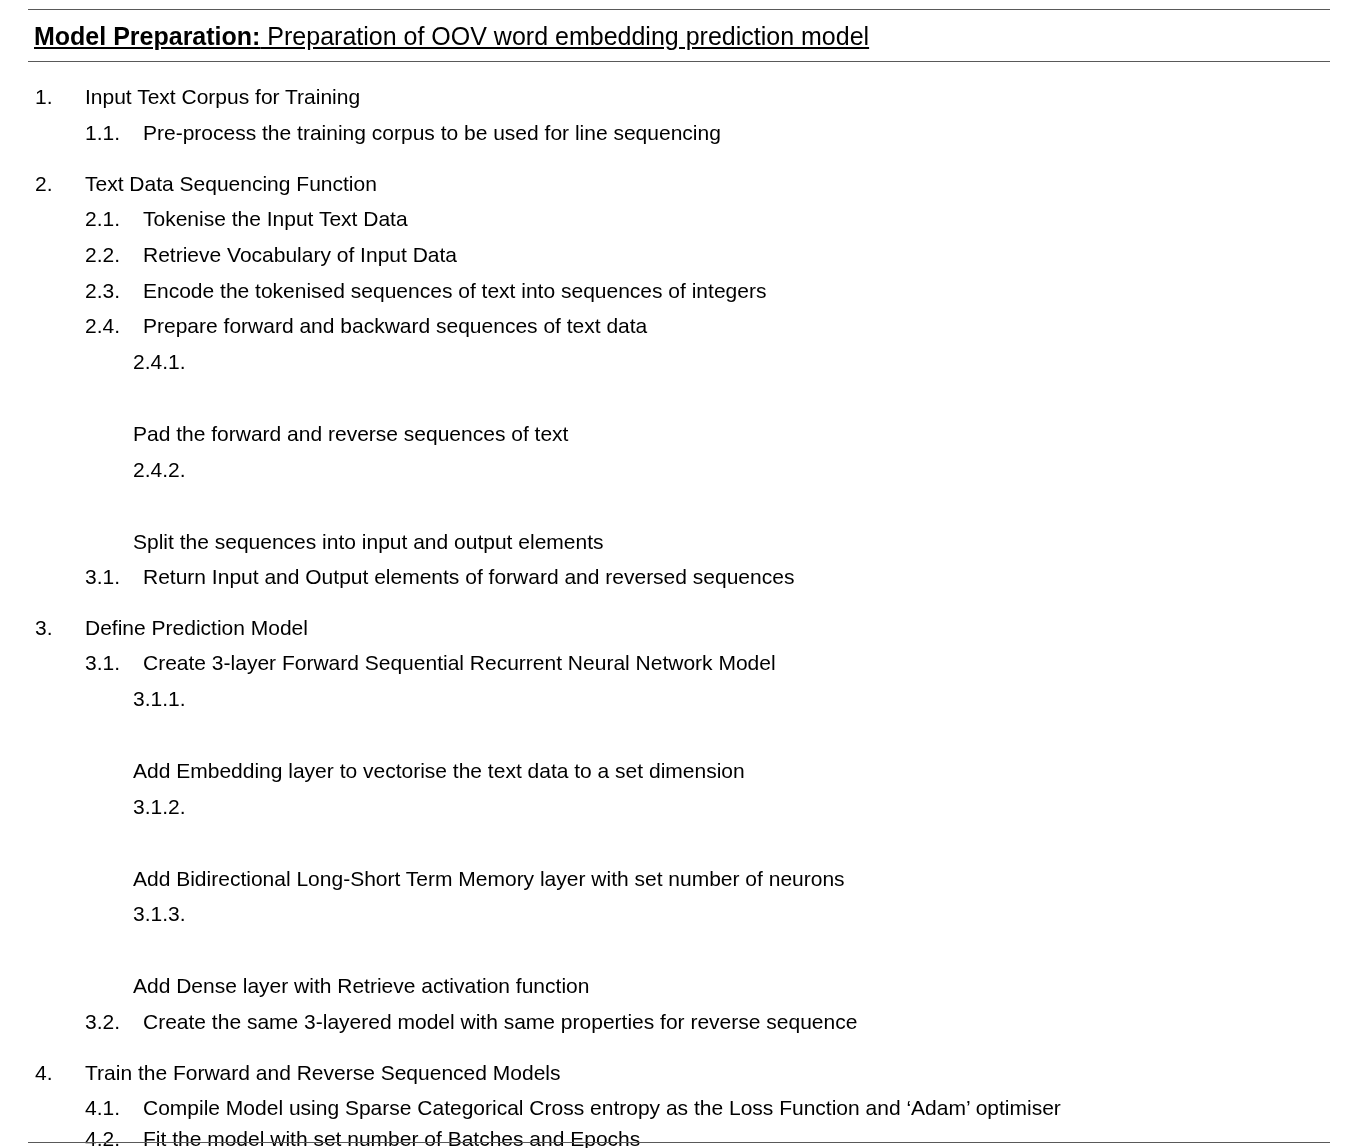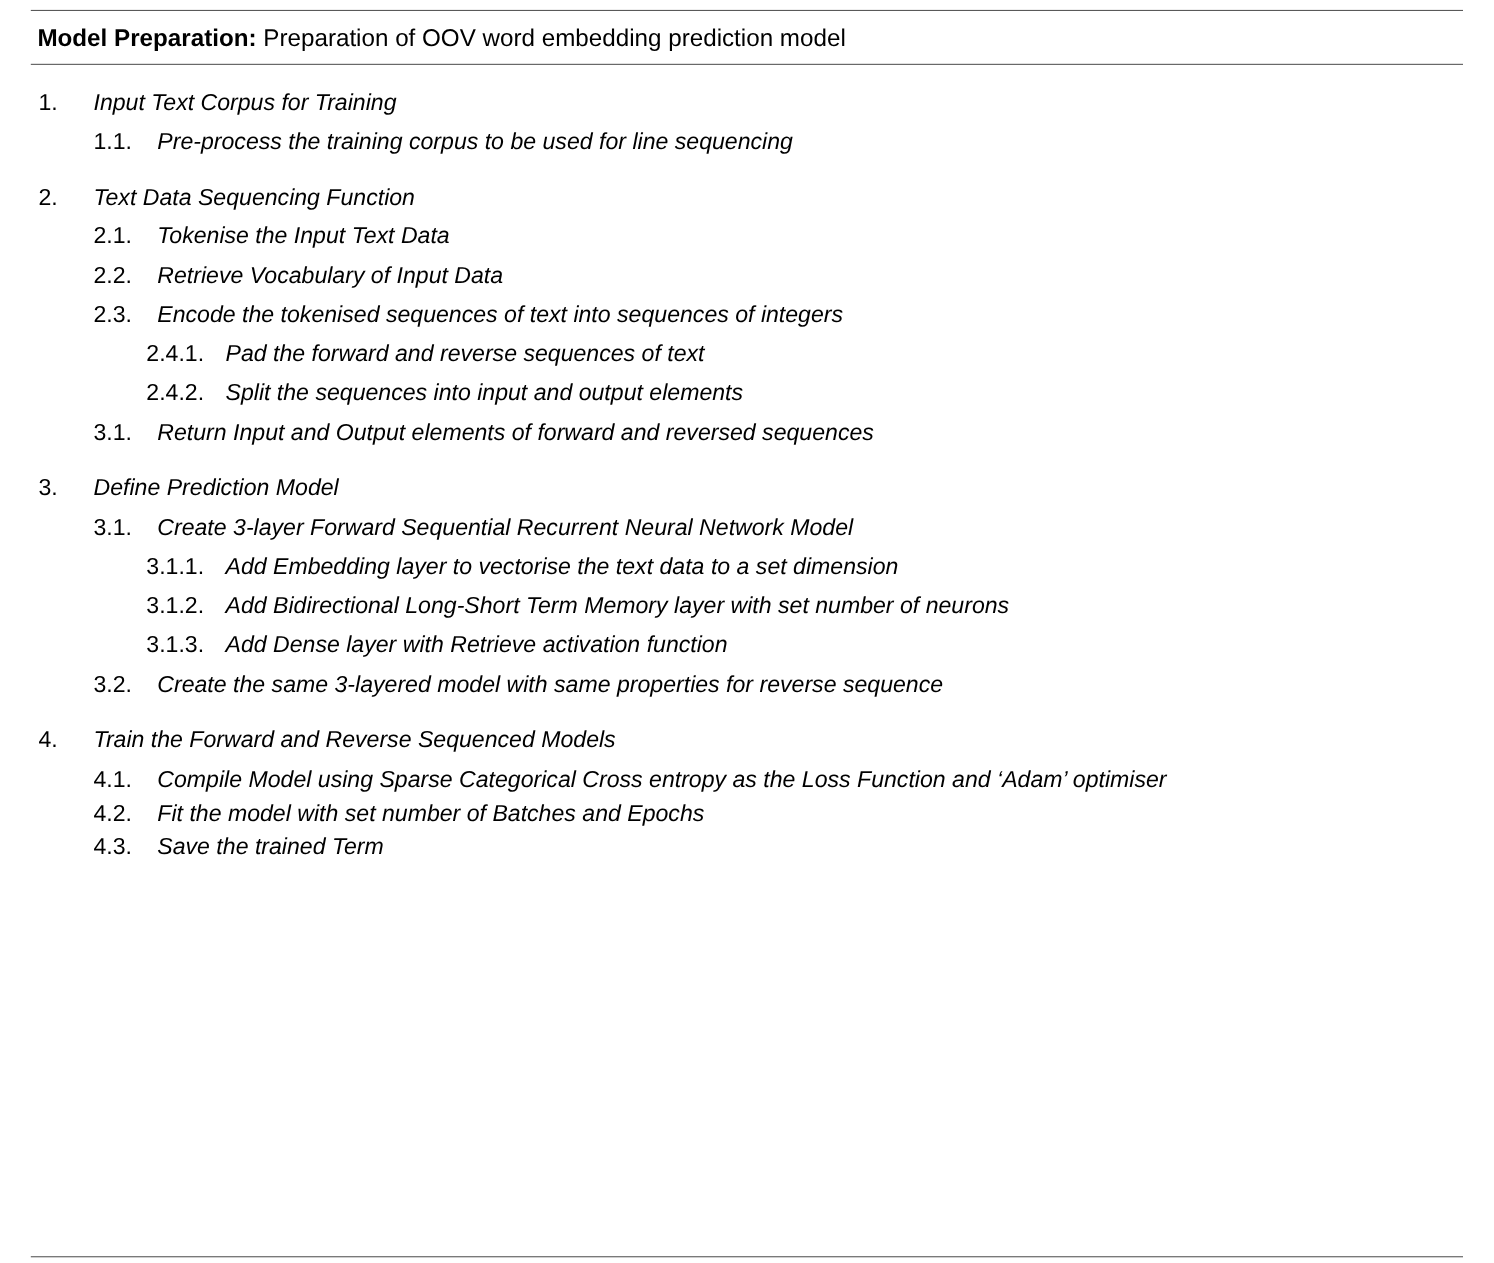--- a/index.html
+++ b/index.html
@@ -21,22 +21,23 @@
     box-sizing: border-box;
     padding: 0 28px;
   }
   .rule {
     border-top: 1px solid #595959;
     width: 100%;
   }
   .rule-top { margin-top: 9px; }
   .header {
     padding: 11px 6px 9px 6px;
-    font-size: 22px;
+    font-size: 25px;
     line-height: 1.25;
+    text-decoration: underline;
   }
   .header .caption-label {
     font-weight: bold;
   }
   .header .caption-text {
     font-weight: normal;
   }
   .rule-under-header { margin-bottom: 0; }
   .content {
     padding-top: 22px;
@@ -65,29 +66,29 @@
   }
   .lvl2 .num {
     width: 58px;
     flex: 0 0 58px;
   }
   .lvl3 {
     display: flex;
     align-items: flex-start;
     margin-bottom: 9px;
     padding-left: 105px;
+    flex-direction: column;
   }
   .lvl3 .num {
     width: 72px;
     flex: 0 0 72px;
     white-space: pre;
   }
   .txt {
     flex: 1 1 auto;
-    font-style: italic;
   }
   .tight .lvl2 { margin-bottom: 4px; }
   .bottom-rule-wrap {
     position: absolute;
     left: 28px;
     right: 28px;
     bottom: 14px;
   }
 </style>
 </head>
@@ -124,20 +125,24 @@
           <span class="txt">Tokenise the Input Text Data</span>
         </div>
         <div class="lvl2">
           <span class="num">2.2.</span>
           <span class="txt">Retrieve Vocabulary of Input Data</span>
         </div>
         <div class="lvl2">
           <span class="num">2.3.</span>
           <span class="txt">Encode the tokenised sequences of text into sequences of integers</span>
         </div>
+        <div class="lvl2">
+          <span class="num">2.4.</span>
+          <span class="txt">Prepare forward and backward sequences of text data</span>
+        </div>
         <div class="lvl3">
           <span class="num">2.4.1.</span>
           <span class="txt">Pad the forward and reverse sequences of text</span>
         </div>
         <div class="lvl3">
           <span class="num">2.4.2.</span>
           <span class="txt">Split the sequences into input and output elements</span>
         </div>
         <div class="lvl2">
           <span class="num">3.1.</span>

